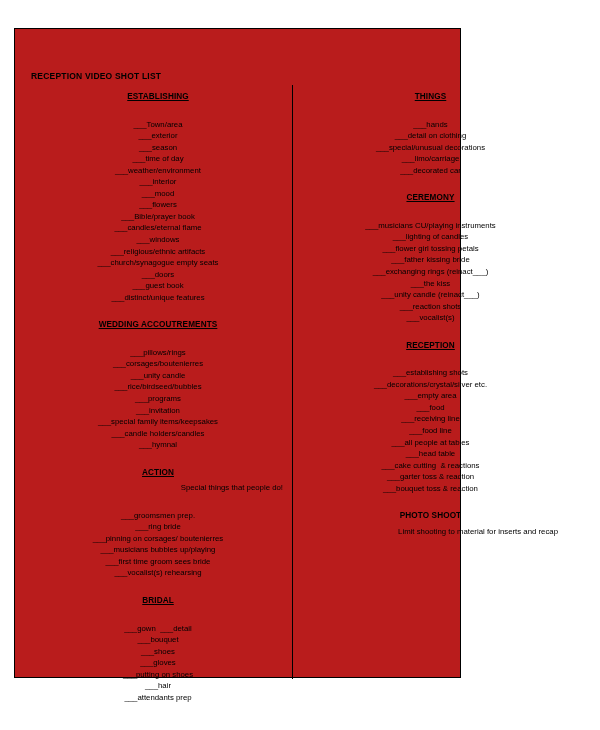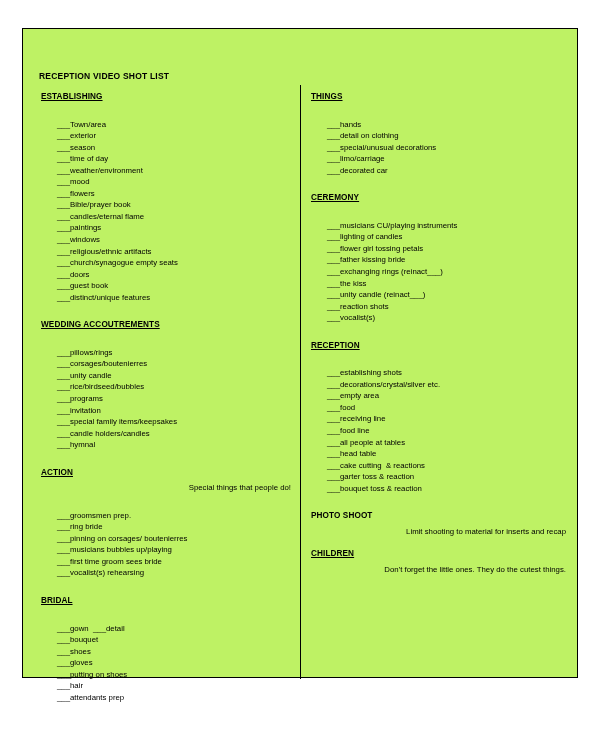--- a/index.html
+++ b/index.html
@@ -9,27 +9,27 @@
   }
   body {
     width: 600px;
     height: 730px;
     font-family: "Liberation Sans", sans-serif;
     color: #000000;
     -webkit-font-smoothing: antialiased;
   }
   .page {
     position: absolute;
-    left: 22px;
+    left: 14px;
     top: 28px;
-    width: 556px;
+    width: 447px;
     height: 650px;
     border: 1px solid #000000;
     box-sizing: border-box;
-    background: #bef264;
+    background: #b91c1c;
   }
   .doc-title {
     position: absolute;
     left: 16px;
     top: 42px;
     font-size: 8.5px;
     font-weight: bold;
     letter-spacing: 0.2px;
   }
   .divider {
@@ -60,35 +60,37 @@
   .section + .section {
     margin-top: 11px;
   }
   .sec-head {
     font-weight: bold;
     font-size: 8.2px;
     text-decoration: underline;
     letter-spacing: 0.1px;
     margin-bottom: 4px;
     display: block;
+    text-align: center;
   }
   .sec-head.no-underline {
     text-decoration: none;
   }
   .note {
     display: block;
     font-size: 7.8px;
     line-height: 11.4px;
     margin-bottom: 2px;
     text-align: right;
   }
   ul.items {
     list-style: none;
     margin: 16px;
     padding: 0;
+    text-align: center;
   }
   ul.items li {
     font-size: 7.8px;
     line-height: 11.55px;
     white-space: pre;
   }
 </style>
 </head>
 <body>
 
@@ -101,25 +103,25 @@
   <div class="col col-left">
 
     <div class="section">
       <span class="sec-head">ESTABLISHING</span>
       <ul class="items">
         <li>___Town/area</li>
         <li>___exterior</li>
         <li>___season</li>
         <li>___time of day</li>
         <li>___weather/environment</li>
+        <li>___interior</li>
         <li>___mood</li>
         <li>___flowers</li>
         <li>___Bible/prayer book</li>
         <li>___candles/eternal flame</li>
-        <li>___paintings</li>
         <li>___windows</li>
         <li>___religious/ethnic artifacts</li>
         <li>___church/synagogue empty seats</li>
         <li>___doors</li>
         <li>___guest book</li>
         <li>___distinct/unique features</li>
       </ul>
     </div>
 
     <div class="section">
@@ -208,20 +210,16 @@
         <li>___garter toss &amp; reaction</li>
         <li>___bouquet toss &amp; reaction</li>
       </ul>
     </div>
 
     <div class="section">
       <span class="sec-head no-underline">PHOTO SHOOT</span>
       <span class="note">Limit shooting to material for inserts and recap</span>
     </div>
 
-    <div class="section">
-      <span class="sec-head">CHILDREN</span>
-      <span class="note">Don't forget the little ones.  They do the cutest things.</span>
-    </div>
 
   </div>
 
 </div>
 
 </body></html>

